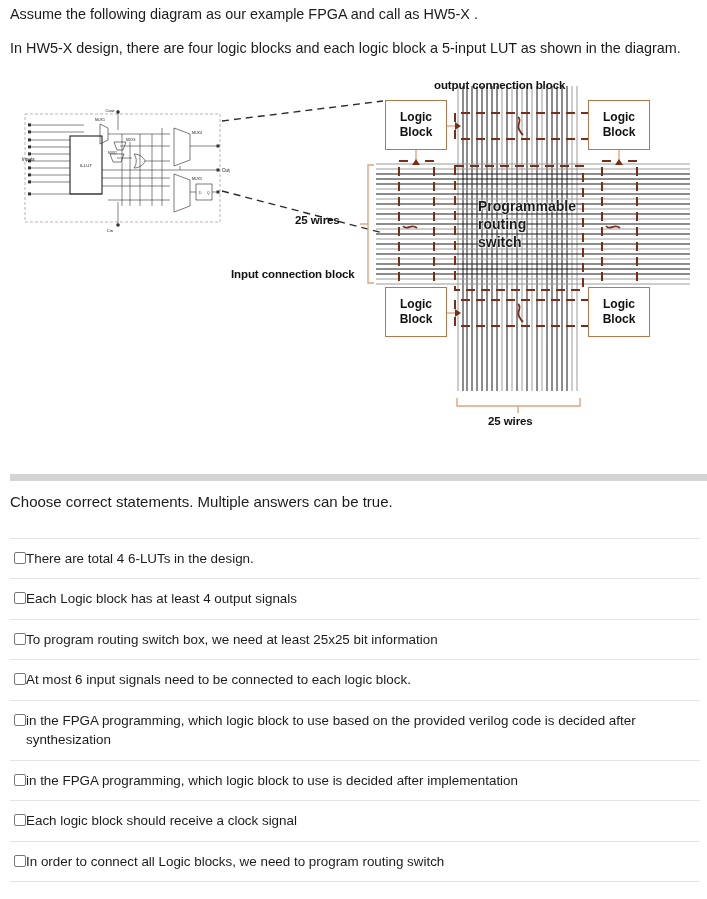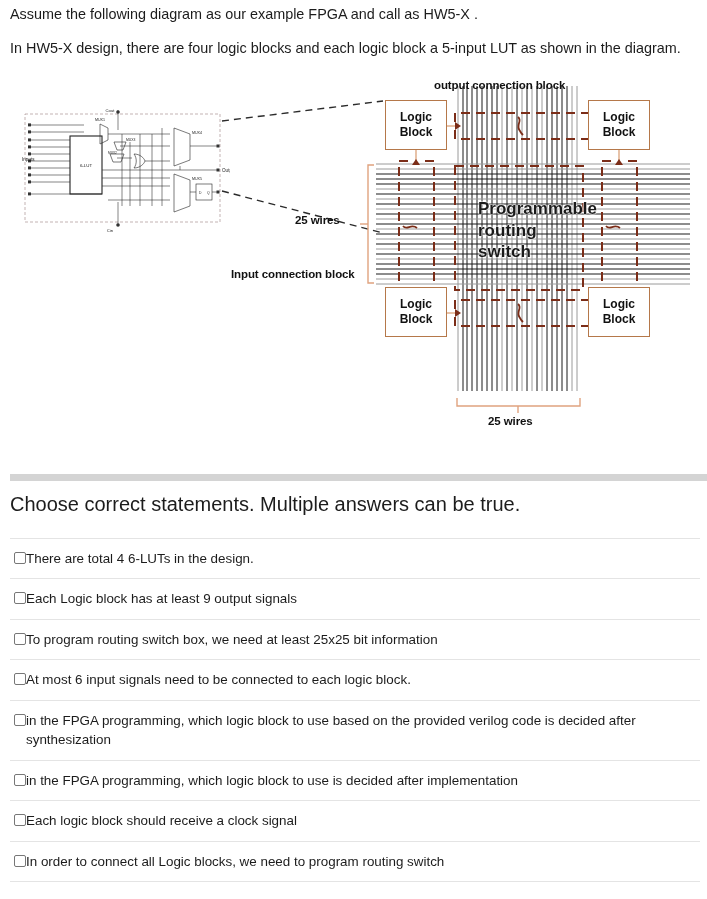--- a/index.html
+++ b/index.html
@@ -57,42 +57,42 @@
     display: flex;
     flex-direction: column;
     align-items: center;
     justify-content: center;
     text-align: center;
     z-index: 6;
   }
 
   .routing-text {
     position: absolute;
-    font-size: 17px;
+    font-size: 14px;
     font-weight: bold;
     color: #1a1a1a;
     line-height: 1.28;
     width: 80px;
     z-index: 5;
     text-shadow: 0 0 2px #fff, 0 0 2px #fff, 0 0 1px #fff;
   }
 
   
   .gray-bar {
     position: absolute;
     left: 10px; top: 474px;
     width: 697px; height: 7px;
     background: #d4d4d4;
   }
 
   
   .q-prompt {
     position: absolute;
     left: 10px; top: 493px;
-    font-size: 20px;
+    font-size: 15px;
     color: #1c1c1c;
   }
 
   .options {
     position: absolute;
     left: 10px; top: 538px;
     width: 690px;
   }
   .option {
     display: flex;
@@ -397,21 +397,21 @@
 
 <div class="q-prompt">Choose correct statements. Multiple answers can be true.</div>
 
 <div class="options">
   <label class="option">
     <span class="cbox"></span>
     <span class="olabel">There are total 4 6-LUTs in the design.</span>
   </label>
   <label class="option">
     <span class="cbox"></span>
-    <span class="olabel">Each Logic block has at least 9 output signals</span>
+    <span class="olabel">Each Logic block has at least 4 output signals</span>
   </label>
   <label class="option">
     <span class="cbox"></span>
     <span class="olabel">To program routing switch box, we need at least 25x25 bit information</span>
   </label>
   <label class="option">
     <span class="cbox"></span>
     <span class="olabel">At most 6 input signals need to be connected to each logic block.</span>
   </label>
   <label class="option">

